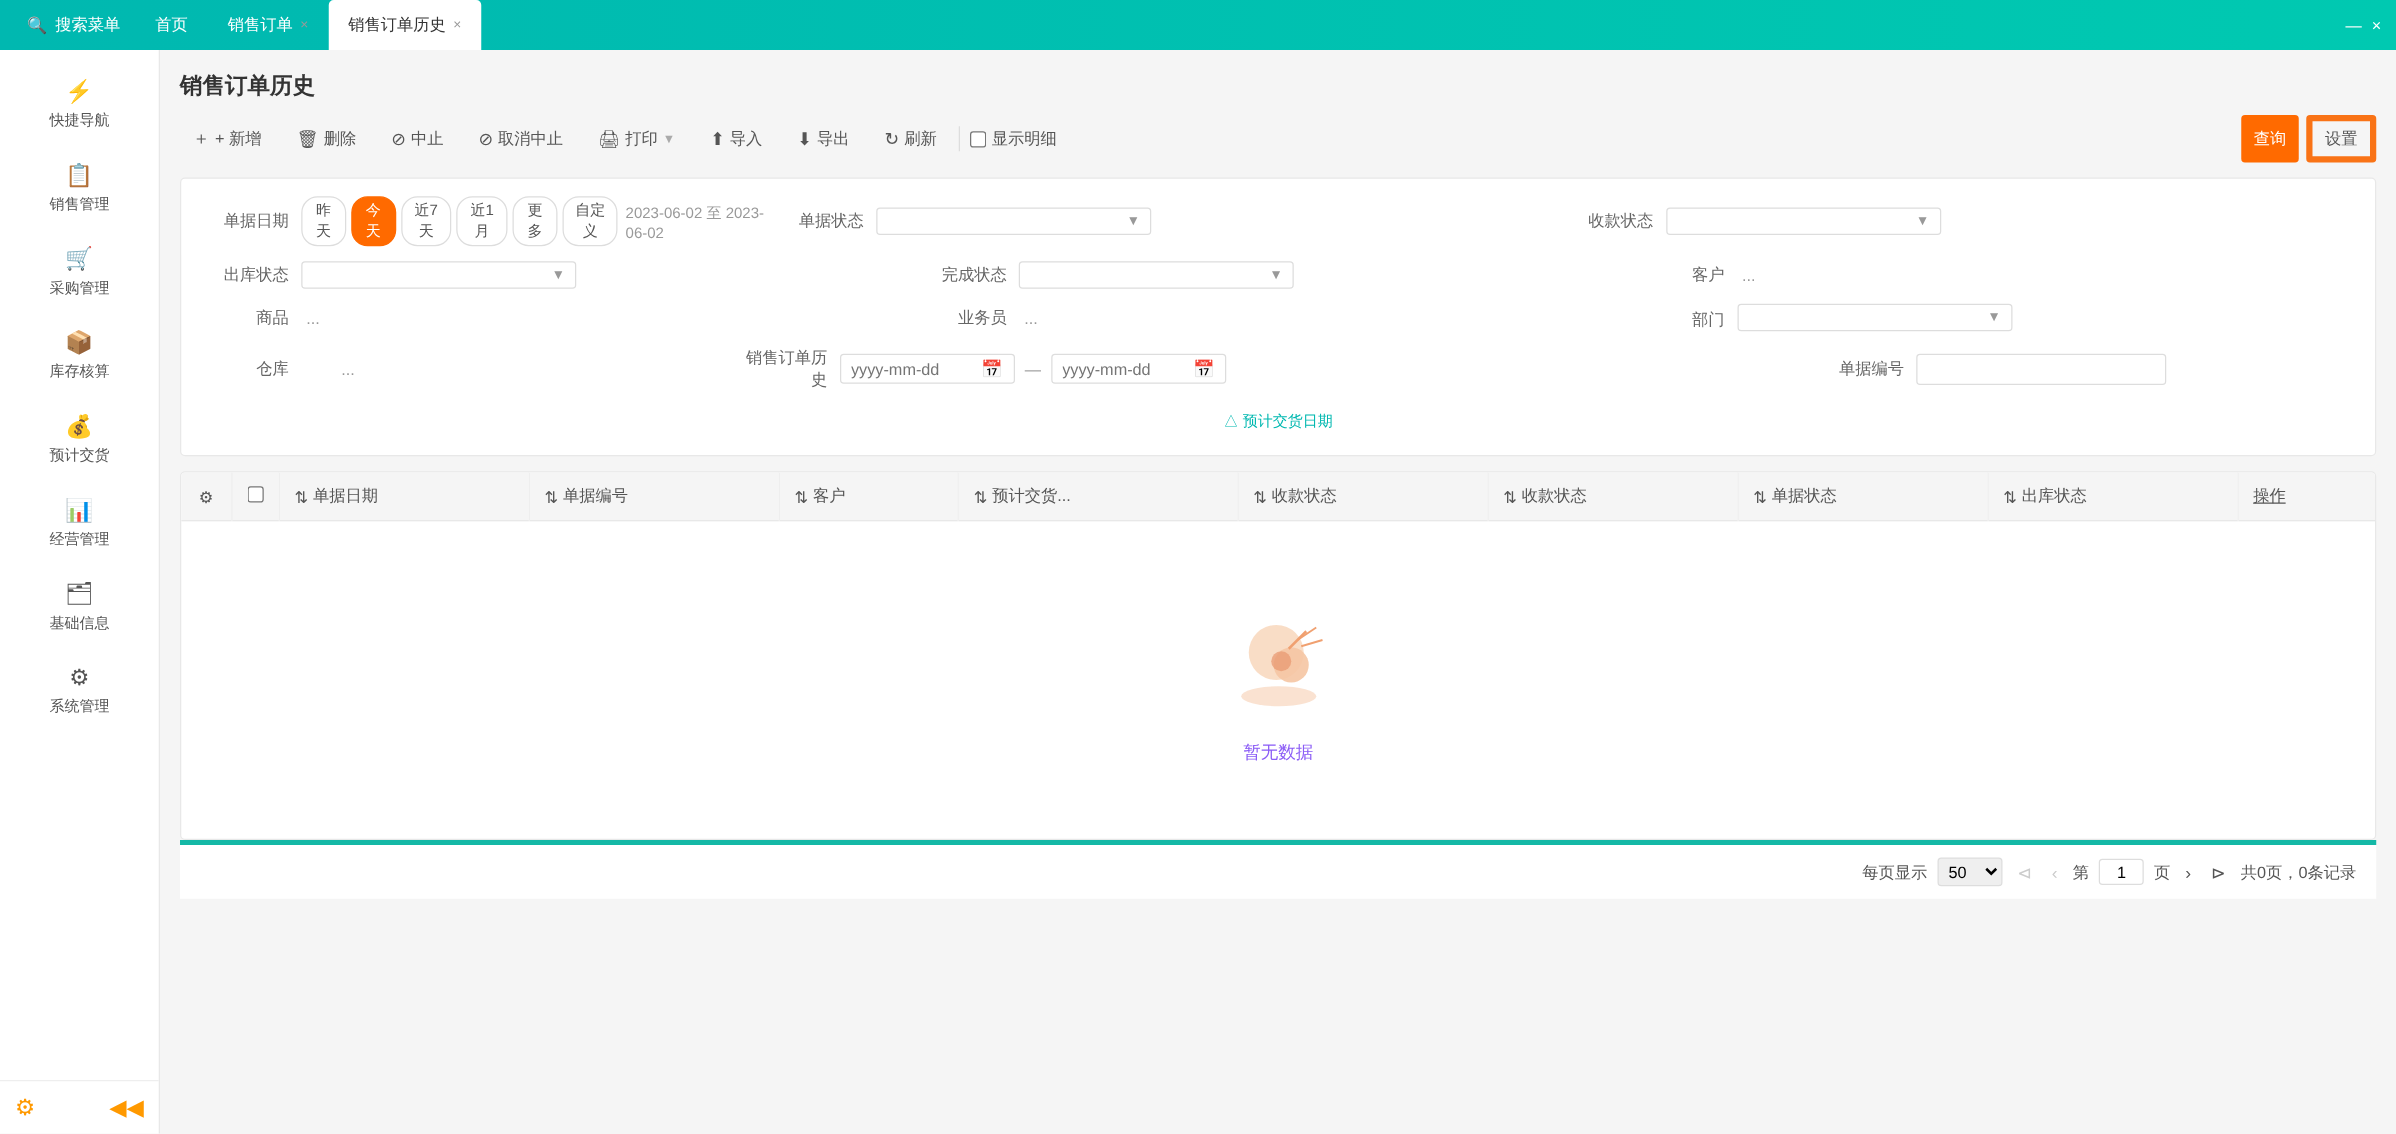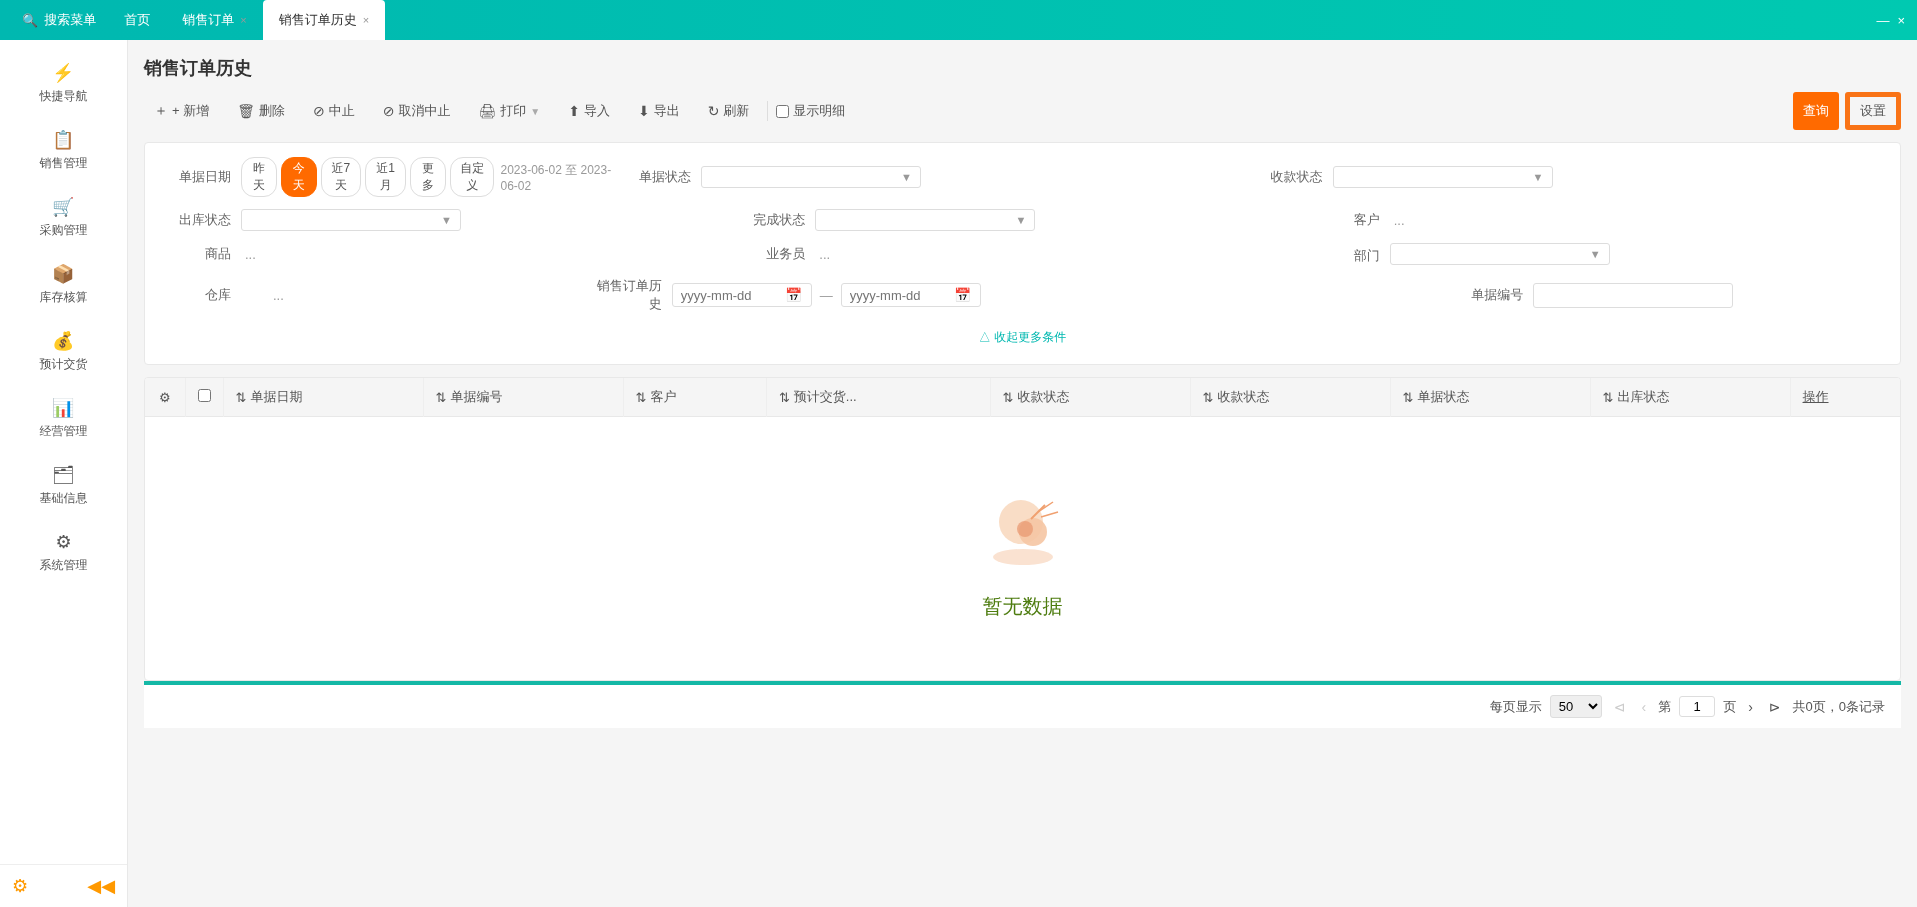--- a/index.html
+++ b/index.html
@@ -300,22 +300,22 @@
       flex-direction: column;
       align-items: center;
       padding: 60px 0;
     }
     .empty-icon {
       width: 100px;
       height: 100px;
       margin-bottom: 16px;
     }
     .empty-text {
-      color: #4d7c0f;
-      font-size: 20px;
+      color: #8b5cf6;
+      font-size: 14px;
       text-align: center;
     }
 
     
     .pagination-bar {
       background: #fff;
       border-top: 4px solid #14b8a6;
       padding: 10px 16px;
       display: flex;
       align-items: center;
@@ -564,21 +564,21 @@
             <span class="cal-icon">📅</span>
           </div>
         </div>
         <div class="filter-col" style="flex:1;">
           <span class="filter-label">单据编号</span>
           <input type="text" class="filter-text" style="">
         </div>
       </div>
 
       <div class="collapse-row">
-        <span>△ 收起更多条件</span>
+        <span>△ 预计交货日期</span>
       </div>
 
     </div>
 
     <div class="table-wrap">
       <table>
         <thead>
           <tr>
             <th style="width:40px;">
               <div class="th-settings">

